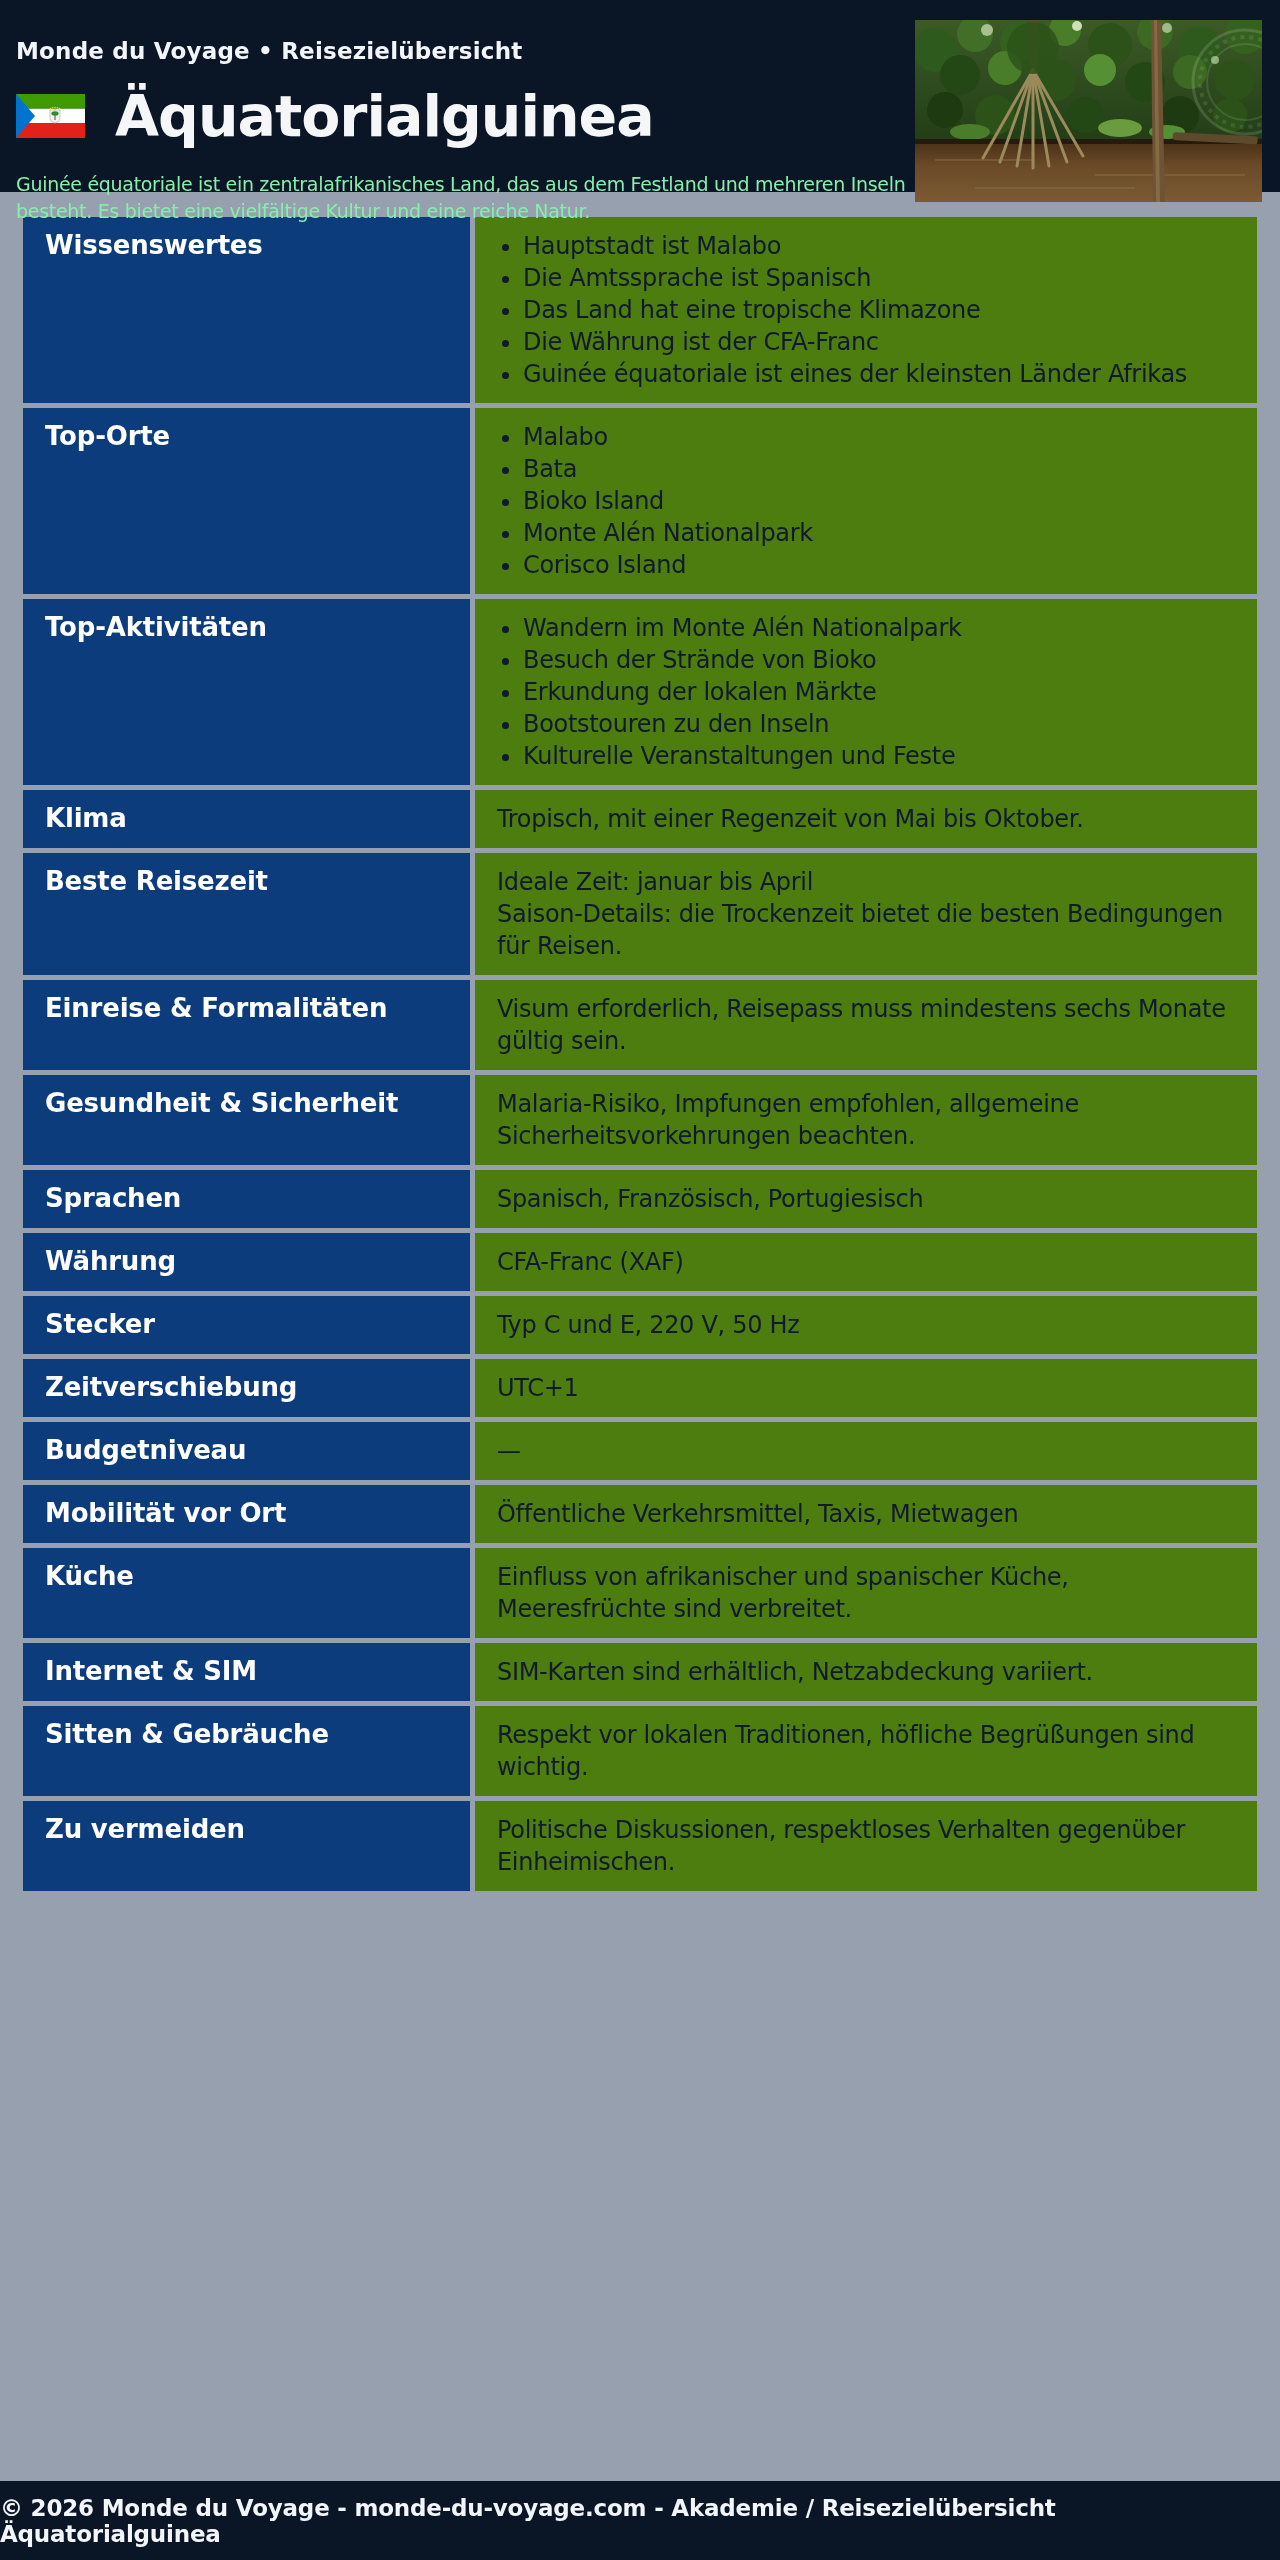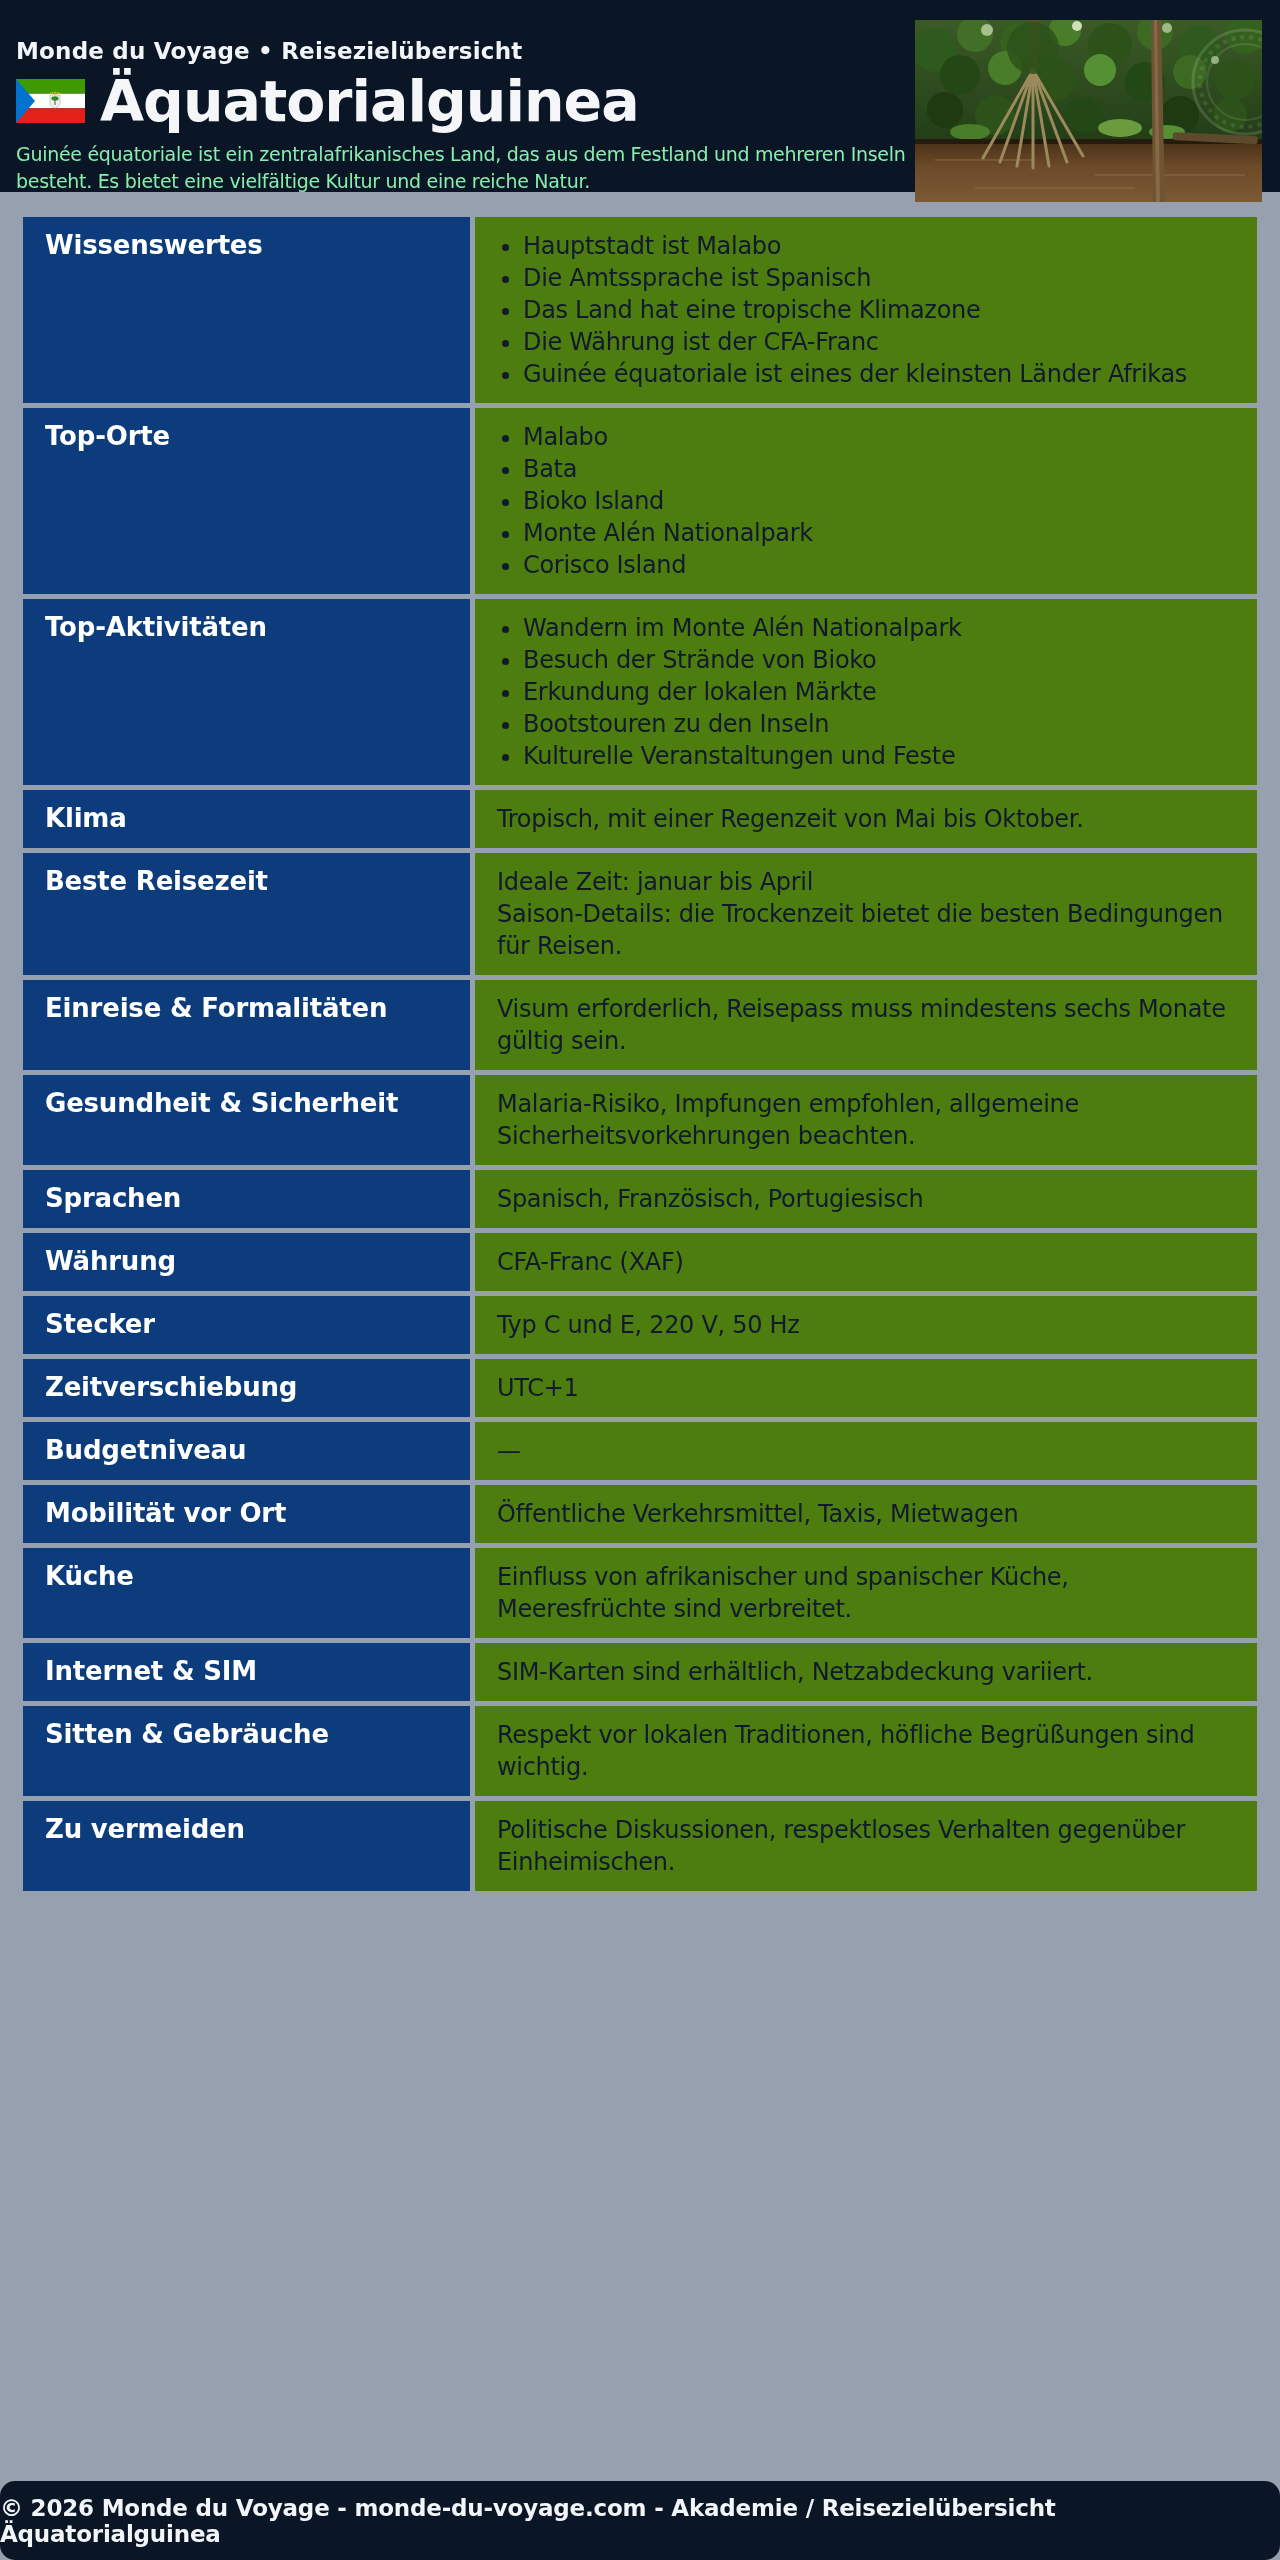--- a/index.html
+++ b/index.html
@@ -20,21 +20,21 @@
     color:#ffffff;
     flex:none;
   }
   .breadcrumb{
     font-size:23px;font-weight:bold;color:#f2f5f9;
     margin-top:14px;letter-spacing:0.2px;
   }
   .title-row{display:flex;align-items:center;gap:15px;margin-top:8px;}
   .flag{width:69px;height:44px;flex:none;display:block;}
   .page-title{
-    margin:0;font-size:57px;font-weight:bold;color:#f4f6f8;
+    margin:15px;font-size:57px;font-weight:bold;color:#f4f6f8;
     line-height:1.02;letter-spacing:-1px;
   }
   .description{
     margin-top:11px;font-size:19px;line-height:1.42;color:#86efac;
     max-width:900px;letter-spacing:-0.3px;
   }
   .hero{
     position:absolute;top:20px;right:18px;width:347px;height:182px;
     overflow:hidden;display:block;
   }
@@ -53,21 +53,21 @@
     background:#4d7c0f;color:#101a2c;
     font-size:24px;line-height:32px;
     padding:13px 22px;letter-spacing:-0.3px;
   }
   .content-cell ul{margin:0;padding:0 0 0 26px;}
   .content-cell li{line-height:32px;}
   
   .site-footer{
     flex:none;height:79px;background:#0a1626;
     display:flex;align-items:center;justify-content:center;
-    color:#f2f5f9;font-size:23px;font-weight:bold;letter-spacing:-0.2px;border-radius:15px;
+    color:#f2f5f9;font-size:23px;font-weight:bold;letter-spacing:-0.2px;
   }
 </style>
 </head>
 <body>
 
 <header class="site-header">
   <div class="breadcrumb">Monde du Voyage • Reisezielübersicht</div>
   <div class="title-row">
     <svg class="flag" viewBox="0 0 69 44" aria-hidden="true">
       <rect x="0" y="0" width="69" height="14.7" fill="#3e9a00"></rect>

